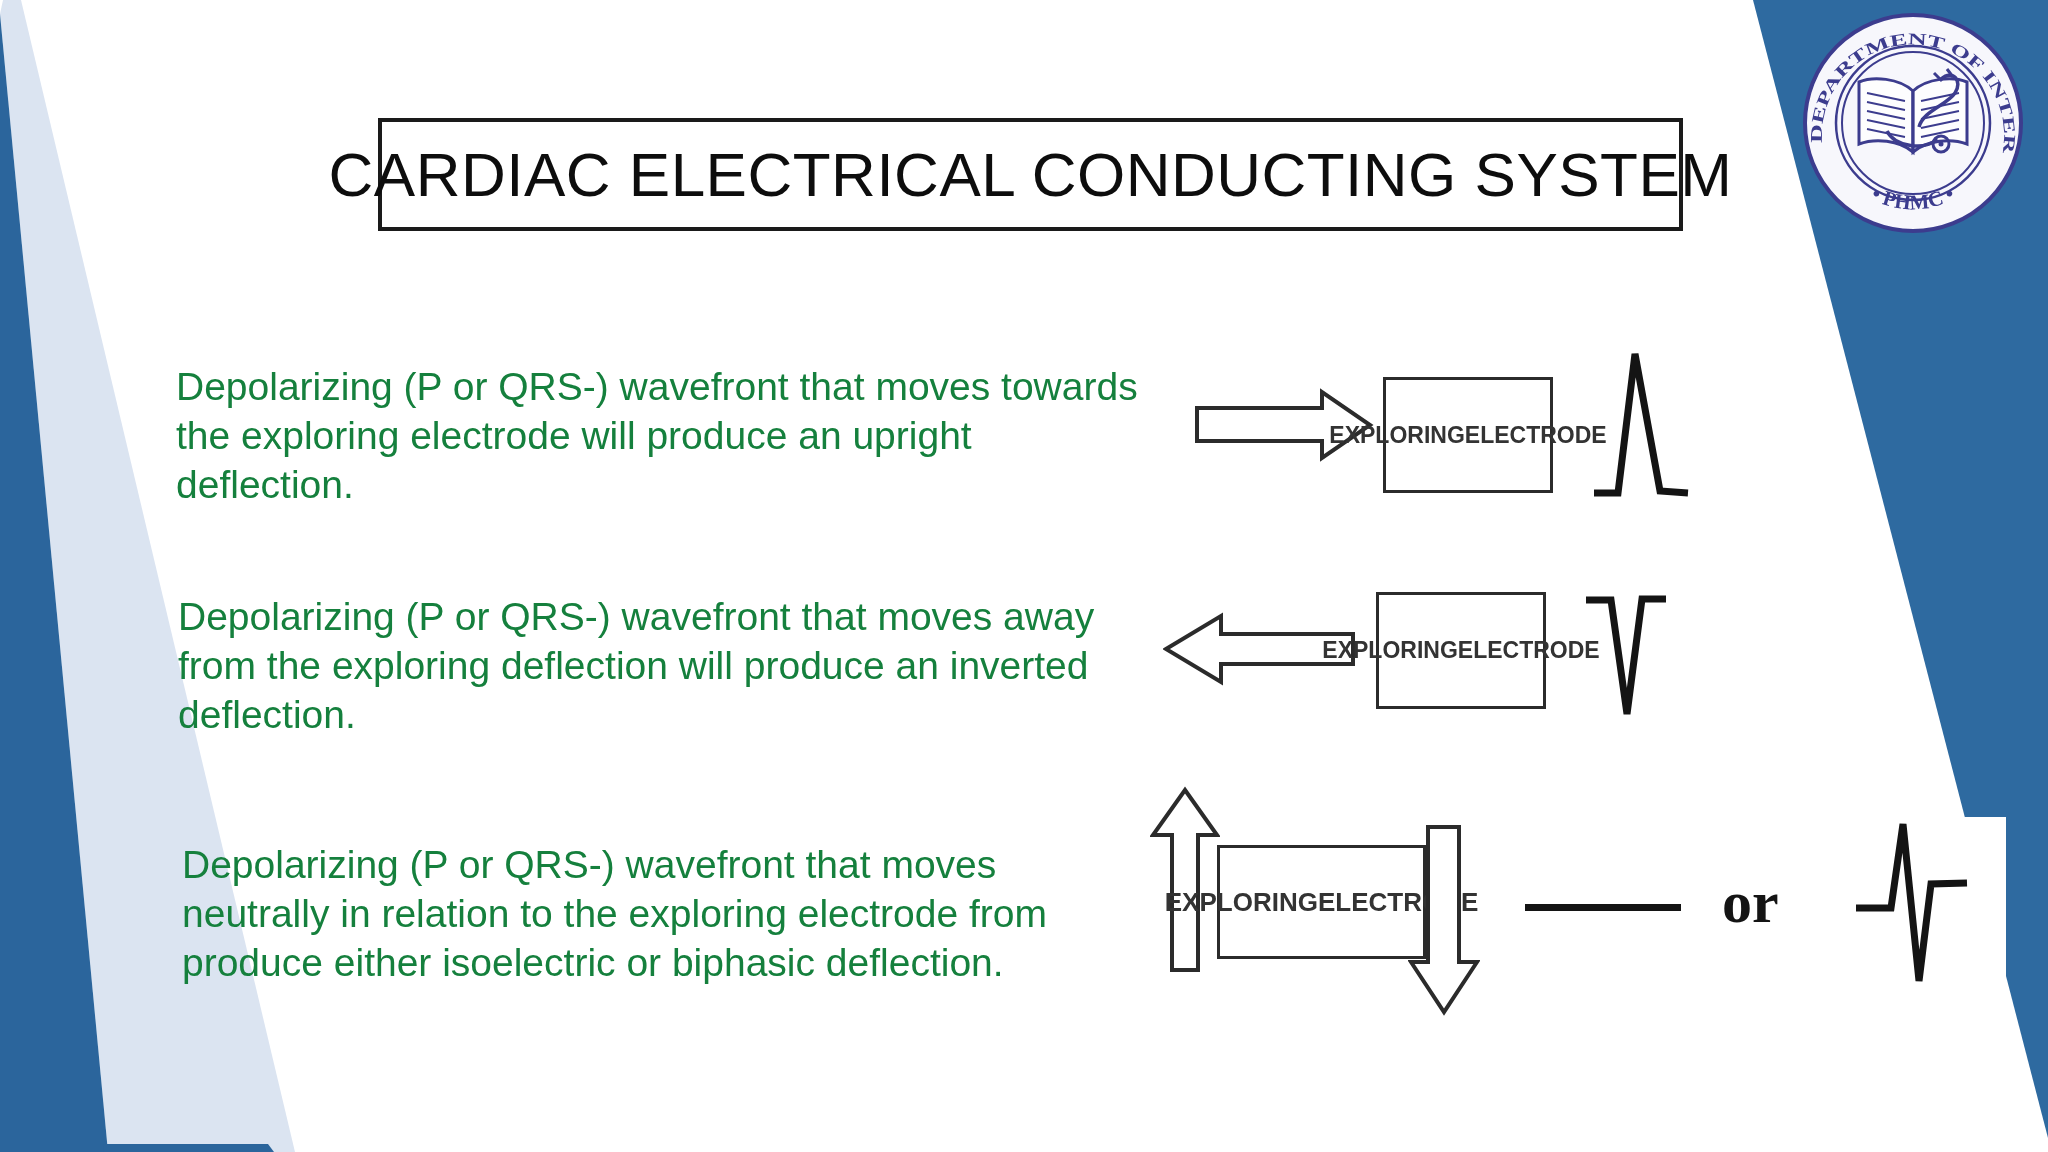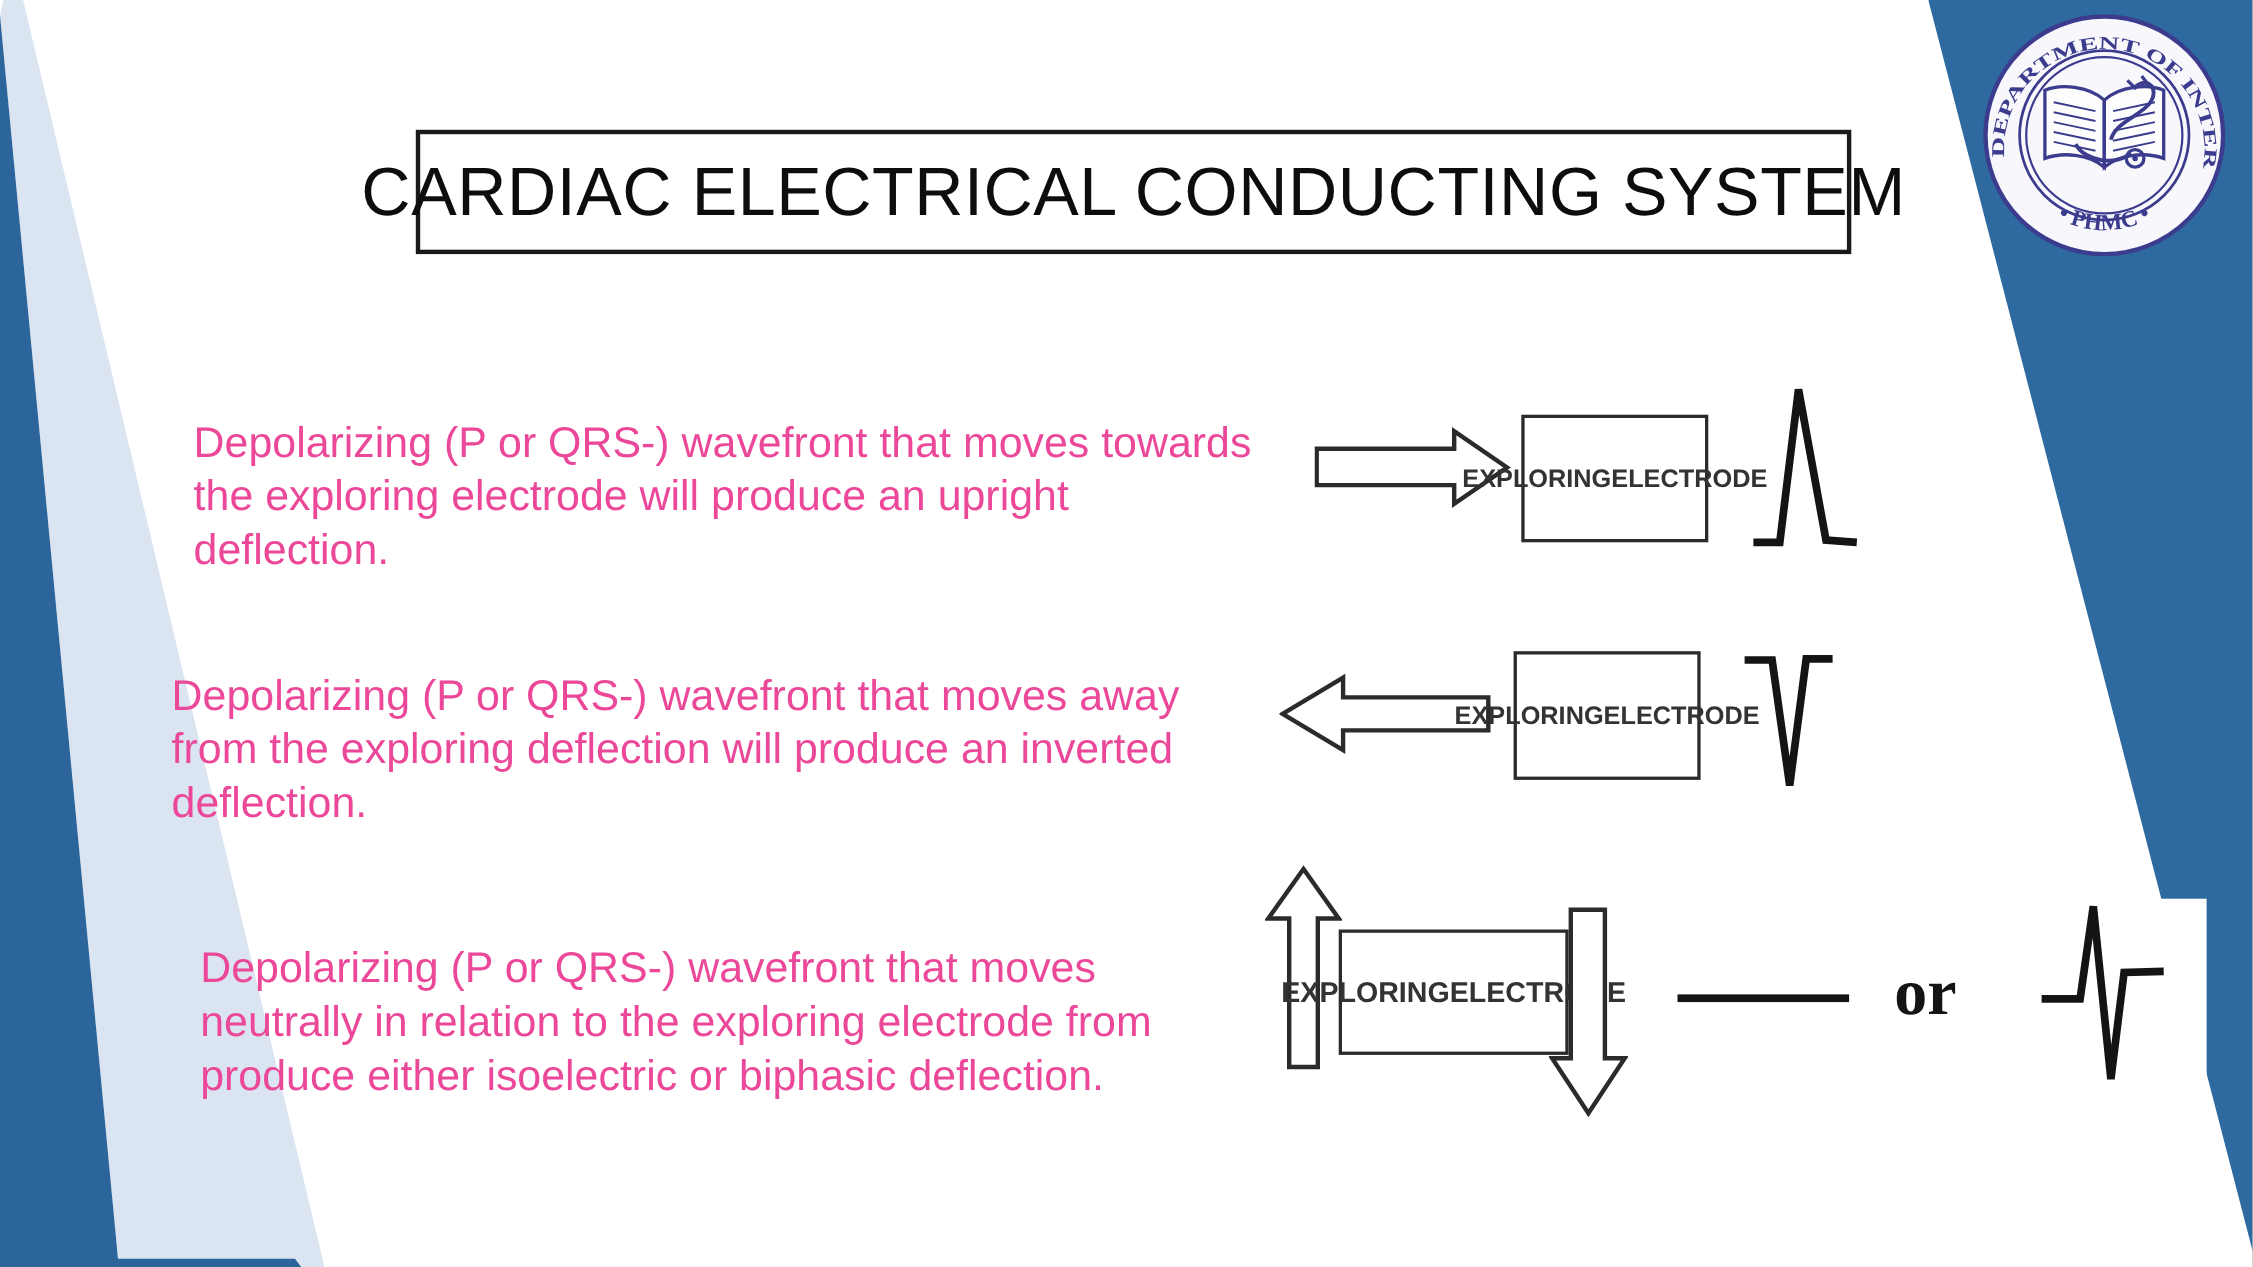--- a/index.html
+++ b/index.html
@@ -8,24 +8,24 @@
   .bg{position:absolute;inset:0;}
   .left-light{background:#dbe4f1;clip-path:polygon(0px 14px,3px 0px,21px 0px,295px 1152px,108px 1152px);}
   .left-dark{background:#2b659c;clip-path:polygon(0px 14px,108px 1152px,0px 1152px);}
   .bottom-strip{background:#2b659c;clip-path:polygon(103px 1144px,268px 1144px,274px 1152px,104px 1152px);}
   .right-band{background:#2e6aa0;clip-path:polygon(1753px 0px,2048px 0px,2048px 1138px);}
   .notch{position:absolute;left:1949px;top:817px;width:57px;height:160px;background:#ffffff;}
   .logo{position:absolute;left:1801px;top:11px;width:224px;height:224px;}
   .title-box{position:absolute;left:378px;top:118px;width:1297px;height:105px;border:4px solid #1a1a1a;
              background:#fff;display:flex;align-items:center;justify-content:center;}
   .title-text{font-size:62px;letter-spacing:.5px;color:#0d0d0d;white-space:nowrap;}
-  .para{position:absolute;font-size:39px;line-height:49px;color:#ec4899;margin-top:16px;}
+  .para{position:absolute;font-size:39px;line-height:49px;color:#15803d;}
   .para div{white-space:nowrap;}
   .p1{left:176px;top:362px;}
-  .p2{left:156px;top:592px;}
+  .p2{left:178px;top:592px;}
   .p3{left:182px;top:840px;}
   .icon{position:absolute;}
   .ebox{position:absolute;background:#fff;border:3px solid #2b2b2b;display:flex;
         align-items:center;justify-content:center;}
   .ebox .lbl{font-weight:bold;color:#333;letter-spacing:0;}
   .ebox12 .lbl{font-size:23px;line-height:45px;}
   .ebox3 .lbl{font-size:26px;line-height:42px;}
   .iso-line{position:absolute;left:1525px;top:904px;width:156px;height:7px;background:#141414;}
   .or-label{position:absolute;left:1722px;top:868px;font-family:"Liberation Serif",serif;
             font-weight:bold;font-size:60px;color:#141414;}

